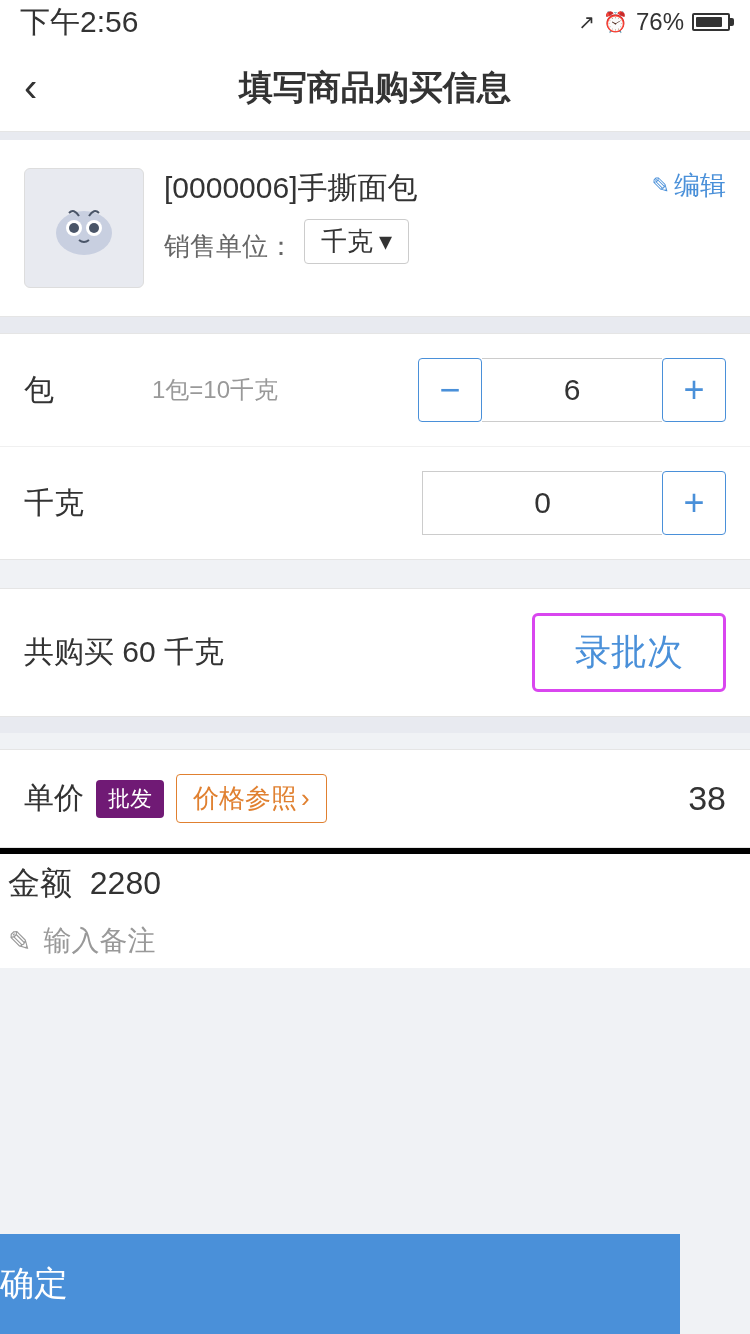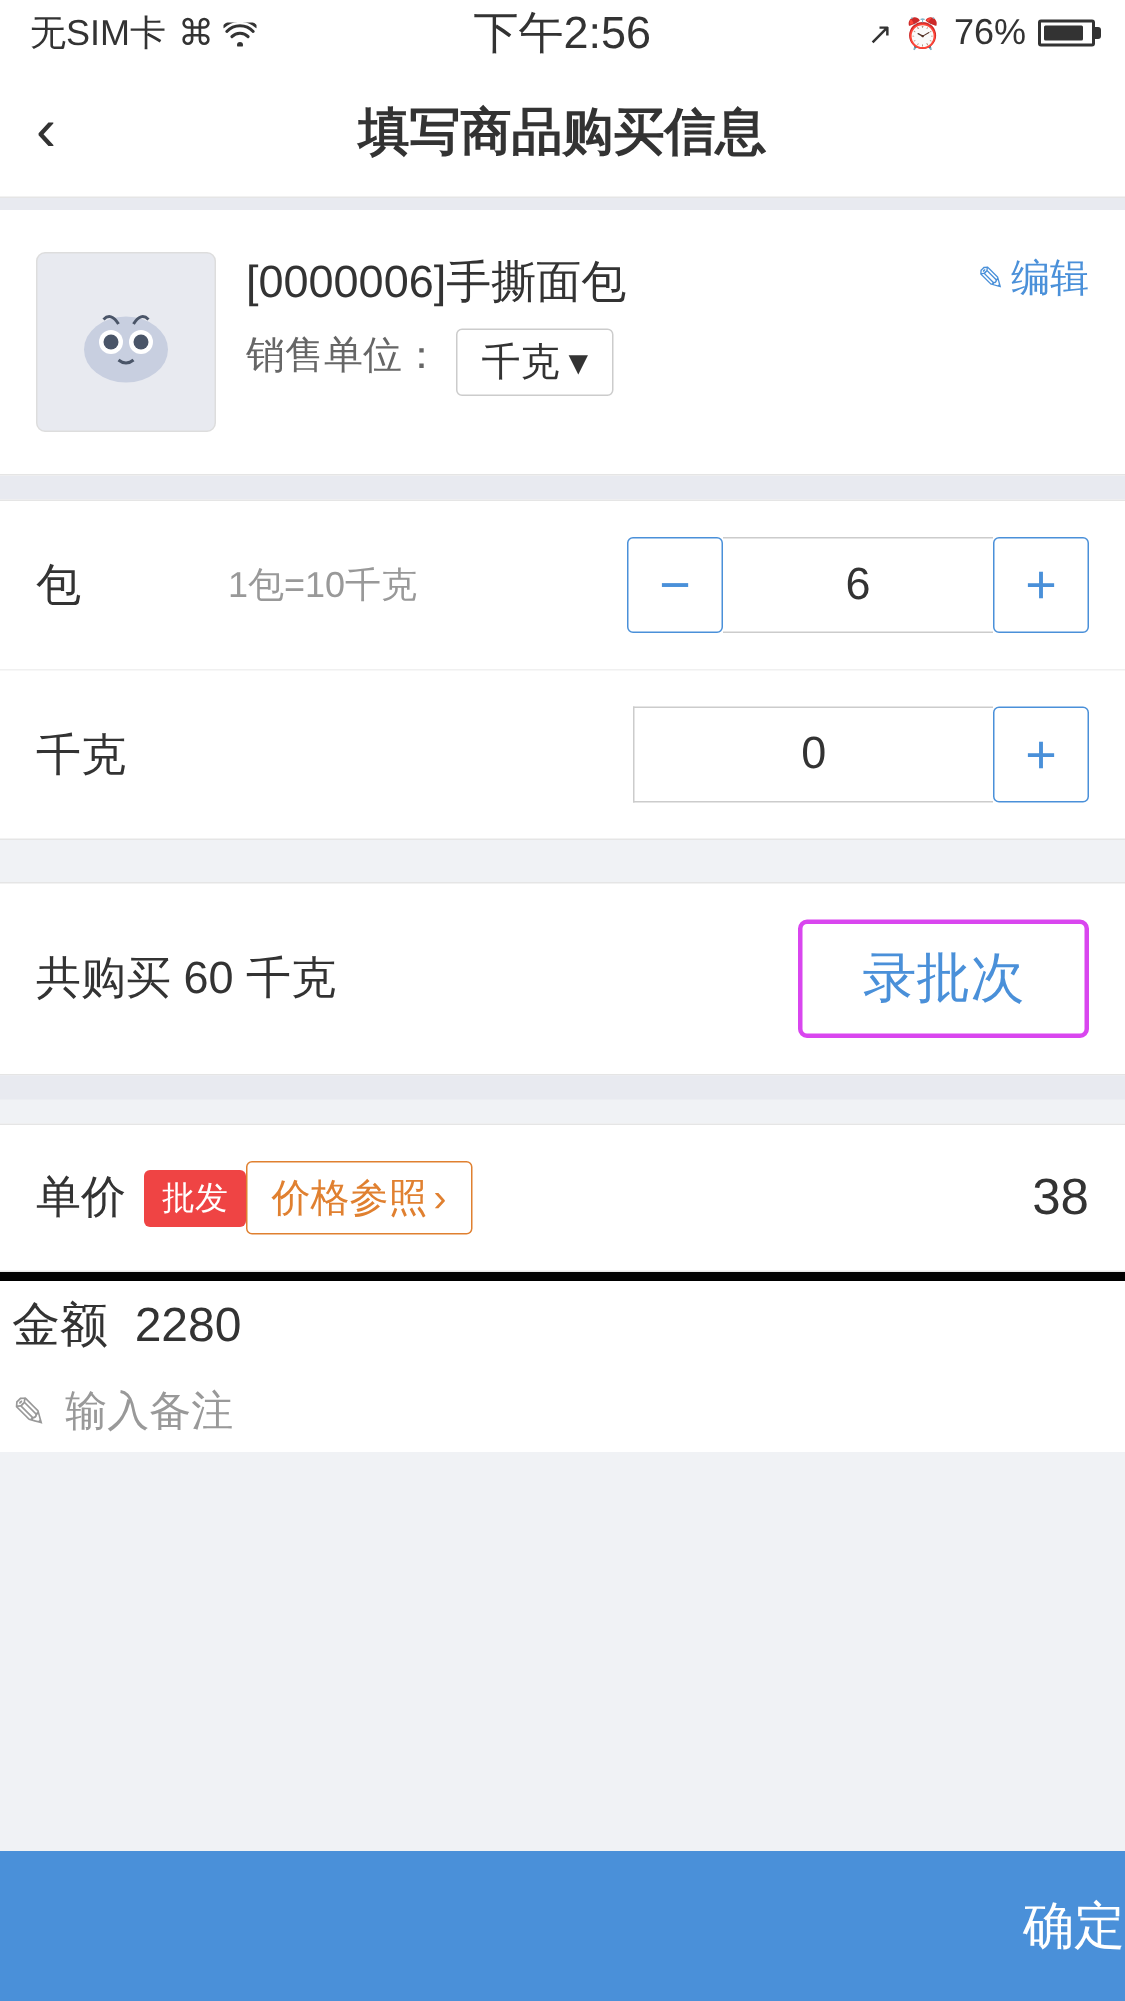--- a/index.html
+++ b/index.html
@@ -70,21 +70,21 @@
       font-weight: 500;
       margin-bottom: 10px;
     }
     .product-stock {
       font-size: 26px;
       color: #666;
       margin-bottom: 10px;
     }
     .product-unit-row {
       display: flex;
-      align-items: flex-start;
+      align-items: flex-end;
       gap: 10px;
       font-size: 26px;
       color: #666;
     }
     .unit-selector {
       border: 1px solid #ccc;
       border-radius: 4px;
       padding: 4px 16px;
       font-size: 26px;
       color: #333;
@@ -208,25 +208,26 @@
       align-items: center;
       border-top: 1px solid #e5e5e5;
       border-bottom: 1px solid #e5e5e5;
     }
     .price-label {
       font-size: 30px;
       color: #333;
       margin-right: 12px;
     }
     .price-tag {
-      background: #ef4444;
+      background: #701a75;
       color: #fff;
       font-size: 22px;
       padding: 4px 12px;
       border-radius: 4px;
+      margin-right: 12px;
     }
     .price-ref-btn {
       border: 1px solid #e08030;
       color: #e08030;
       background: #fff;
       padding: 6px 16px;
       border-radius: 4px;
       font-size: 26px;
       cursor: pointer;
       display: flex;
@@ -257,26 +258,26 @@
     .empty-area {
       background: #f0f2f5;
       height: 340px;
     }
 
     
     .confirm-bar {
       position: fixed;
       bottom: 0;
       left: 0;
-      width: 750px;
+      width: 680px;
       height: 100px;
       background: #4a90d9;
       display: flex;
       align-items: center;
-      justify-content: flex-end;
+      justify-content: flex-start;
       cursor: pointer;
     }
     .confirm-text {
       color: #fff;
       font-size: 34px;
       font-weight: 500;
     }
     .battery { 
       display: inline-block; 
       width: 38px; height: 18px; 
@@ -298,31 +299,20 @@
       left: 2px; top: 2px;
       width: 76%; height: calc(100% - 4px);
       background: #333;
       border-radius: 1px;
     }
   </style>
 </head>
 <body>
 
 <div class="status-bar">
-  <div class="status-left">
-    <span>无SIM卡</span>
-    <span>⌘
-      <svg width="22" height="16" viewBox="0 0 22 16" fill="none" style="vertical-align:middle;">
-        <path d="M11 13a2 2 0 1 1 0 4 2 2 0 0 1 0-4z" fill="#333"></path>
-        <path d="M5.6 9.4a7.5 7.5 0 0 1 10.8 0" stroke="#333" stroke-width="2" fill="none" stroke-linecap="round"></path>
-        <path d="M2.2 6a12 12 0 0 1 17.6 0" stroke="#333" stroke-width="2" fill="none" stroke-linecap="round"></path>
-        <path d="M0 2.8A16.5 16.5 0 0 1 22 2.8" stroke="#333" stroke-width="2" fill="none" stroke-linecap="round"></path>
-      </svg>
-    </span>
-  </div>
   <div class="status-center">下午2:56</div>
   <div class="status-right">
     <span style="font-size:20px;">↗</span>
     <span style="font-size:20px;">⏰</span>
     <span>76%</span>
     <span class="battery">
       <span class="battery-fill"></span>
     </span>
   </div>
 </div>

